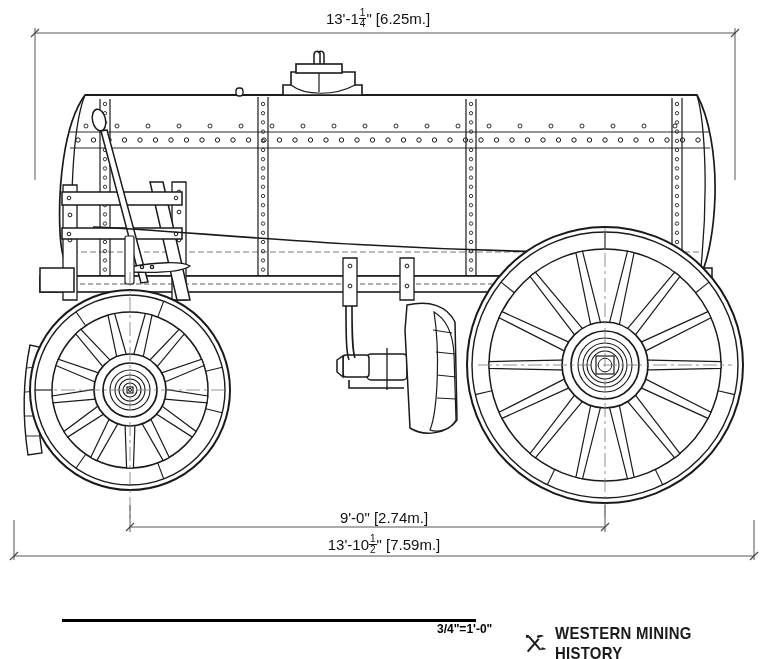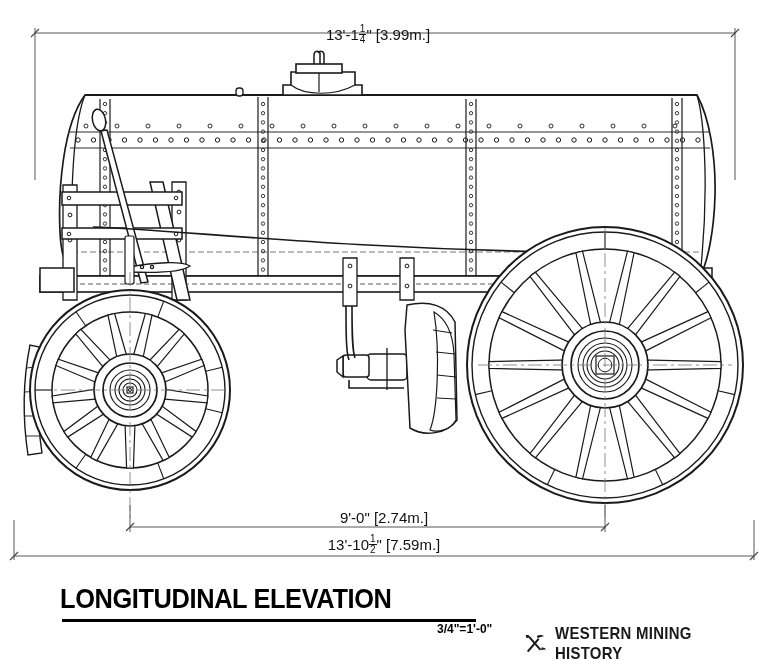--- a/index.html
+++ b/index.html
@@ -1,20 +1,20 @@
 <!DOCTYPE html>
 <html><head>
 <meta charset="utf-8">
 <style>
   html,body{margin:0;padding:0;background:#ffffff;}
   body{width:768px;height:659px;font-family:"Liberation Sans",sans-serif;color:#000;overflow:hidden;}
   #stage{position:relative;width:768px;height:659px;background:#fff;}
   svg.draw{position:absolute;left:0;top:0;width:768px;height:659px;}
   .dimtext{position:absolute;font-family:"Liberation Sans",sans-serif;font-size:15px;color:#111;white-space:nowrap;}
-  #dim-top-label{left:0;top:24px;width:756px;text-align:center;}
+  #dim-top-label{left:0;top:8px;width:756px;text-align:center;}
   #dim-axle-label{left:0;top:509px;width:768px;text-align:center;}
   #dim-overall-label{left:0;top:534px;width:768px;text-align:center;}
   .frac{display:inline-block;vertical-align:-0.32em;text-align:center;font-size:10px;line-height:1.02;margin:0 0px;}
   .frac .num{display:block;border-bottom:1px solid #111;padding:0 1px;}
   .frac .den{display:block;padding:0 1px;}
   #title-block{position:absolute;left:60px;top:586px;}
   #drawing-title{font-family:"Liberation Sans",sans-serif;font-weight:bold;font-size:27px;letter-spacing:-0.4px;color:#000;line-height:1;transform:scaleX(0.94);transform-origin:left center;}
   #title-rule{position:absolute;left:62px;top:619px;width:414px;height:3px;background:#000;}
   #scale-label{position:absolute;left:437px;top:622px;font-size:12px;font-weight:bold;color:#000;}
   #logo{position:absolute;left:524px;top:624px;display:flex;align-items:center;gap:8px;}
@@ -412,29 +412,26 @@
       </g>
 
     <g stroke="#777" stroke-width="0.8" stroke-dasharray="14 4 3 4" fill="none">
       <line x1="130" y1="272" x2="130" y2="520"></line>
       <line x1="605" y1="228" x2="605" y2="520"></line>
       <line x1="36" y1="390" x2="224" y2="390"></line>
       <line x1="478" y1="365" x2="732" y2="365"></line>
     </g>
   </svg>
 
-  <div class="dimtext" id="dim-top-label"><span>13'-1</span><span class="frac"><span class="num">1</span><span class="den">4</span></span><span>"</span><span> [3.99m.]</span></div>
+  <div class="dimtext" id="dim-top-label"><span>13'-1</span><span class="frac"><span class="num">1</span><span class="den">4</span></span><span>"</span><span> [6.25m.]</span></div>
 
   <div class="dimtext" id="dim-axle-label">9'-0" [2.74m.]</div>
 
   <div class="dimtext" id="dim-overall-label"><span>13'-10</span><span class="frac"><span class="num">1</span><span class="den">2</span></span><span>"</span><span> [7.59m.]</span></div>
 
-  <div id="title-block">
-    <div id="drawing-title">LONGITUDINAL ELEVATION</div>
-  </div>
   <div id="title-rule"></div>
   <div id="scale-label">3/4"=1'-0"</div>
 
   <div id="logo">
     <svg width="26" height="22" viewBox="0 0 26 22">
       <g fill="#1a1a1a">
         <path d="M3.2,18.8 L15.5,4.6 L17.2,6.0 L5.0,20.2 Z"></path>
         <path d="M4.6,3.4 L17.6,18.2 L19.2,16.8 L6.4,2.0 Z"></path>
         <path d="M14.2,2.2 C16.6,0.6 20.2,0.6 22.4,2.4 C19.8,2.6 17.2,3.4 15.6,4.8 Z"></path>
         <path d="M19.4,15.2 C21.6,14.6 23.8,15.6 24.6,17.4 C22.6,17.0 20.6,17.2 19.2,18.0 Z"></path>

